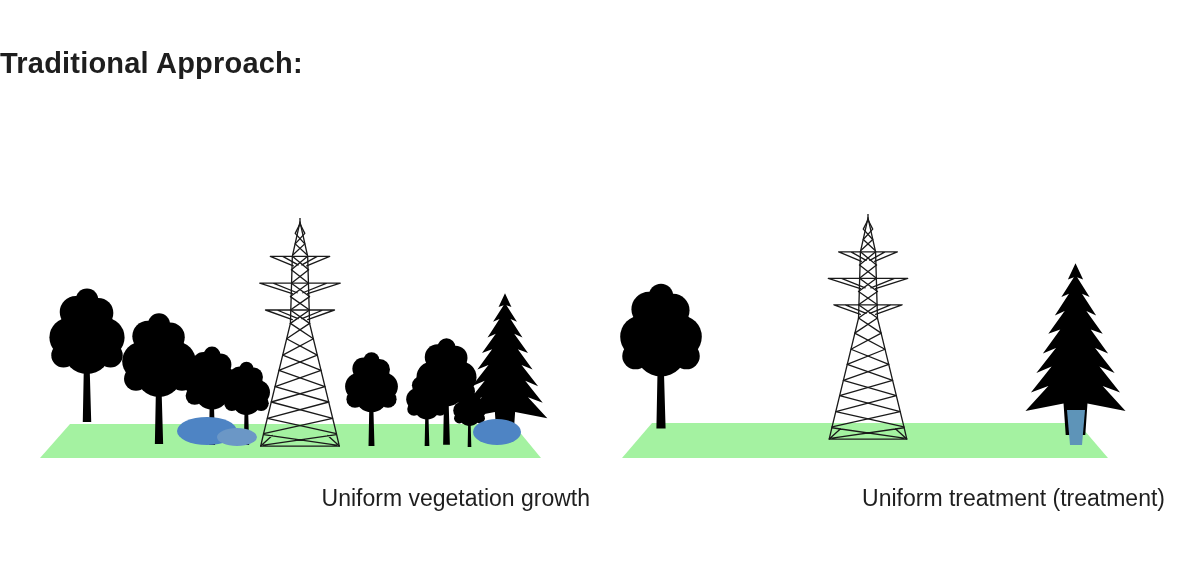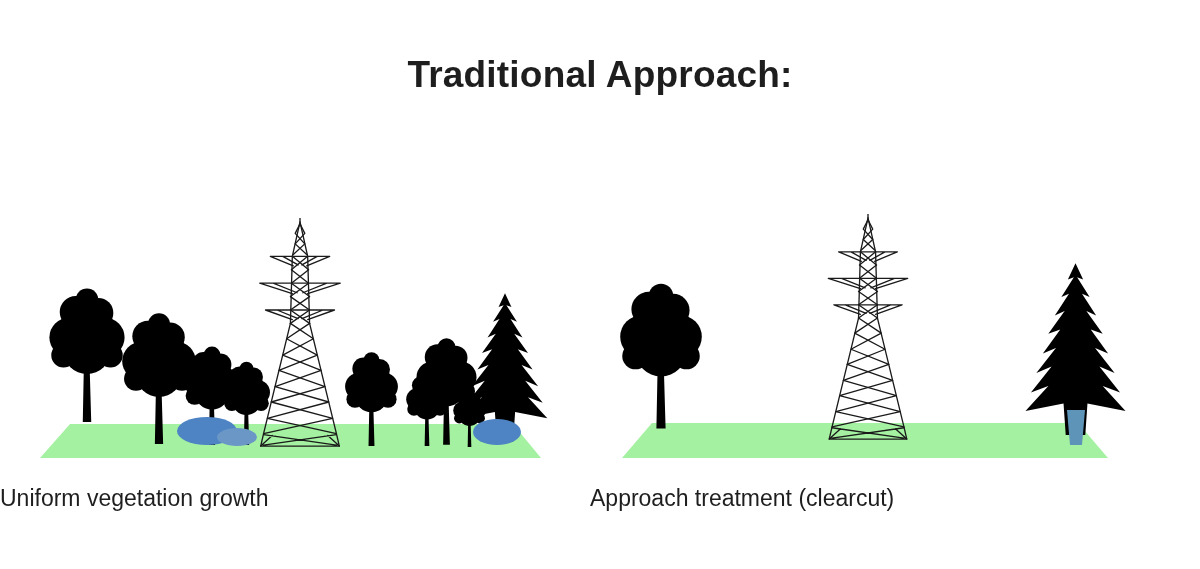--- a/index.html
+++ b/index.html
@@ -4,32 +4,32 @@
 <style>
   html,body{margin:0;padding:0;background:#fff;}
   .canvas{
     position:relative;
     width:1200px;height:569px;
     margin:0;overflow:hidden;
     background:var(--background,#fff);
     font-family:"Liberation Sans",sans-serif;
   }
   .title{
-    position:absolute;top:56px;left:0;width:100%;
-    text-align:center;
+    position:absolute;top:44px;left:0;width:100%;
+    text-align:left;
     font-weight:700;
-    font-size:37px;line-height:38px;
+    font-size:29px;line-height:38px;
     letter-spacing:.2px;
     color:var(--text,#1e1e1e);
     margin:0;
   }
   .scene{position:absolute;top:0;left:0;}
   .cap{
     position:absolute;top:484px;margin:0;
-    text-align:left;
+    text-align:right;
     font-size:23px;line-height:28px;
     color:var(--text,#1e1e1e);
   }
   .cap-left{left:0;width:590px;}
   .cap-right{left:590px;width:575px;}
   .fill-light{fill:var(--tree-light,#7CA6D3);}
   .fill-dark{fill:var(--tree-dark,#4E84C4);}
   .fill-mid{fill:var(--tree-mid,#6B97C6);}
   .fill-trunk{fill:var(--conifer-trunk,#5E94B8);}
   .fill-ground{fill:var(--ground,#A4F2A1);}
@@ -103,15 +103,15 @@
     <g>
       <polygon class="fill-ground" points="652,423 1078,423 1108,458 622,458"></polygon>
       <use href="#tree-d" class="fill-light" x="610" y="257" width="102" height="190"></use>
       <use href="#tree-c" class="fill-light" x="1017" y="261" width="117" height="174"></use>
       <path class="fill-trunk" d="M1067,410 L1085,410 L1082,445 L1070,445 Z"></path>
       <use href="#pylon" class="tower" x="808" y="214" width="120" height="227"></use>
     </g>
   </svg>
 
   <figcaption class="cap cap-left">Uniform vegetation growth</figcaption>
-  <figcaption class="cap cap-right">Approach treatment (clearcut)</figcaption>
+  <figcaption class="cap cap-right">Uniform treatment (treatment)</figcaption>
 
 </figure>
 
 </body></html>

